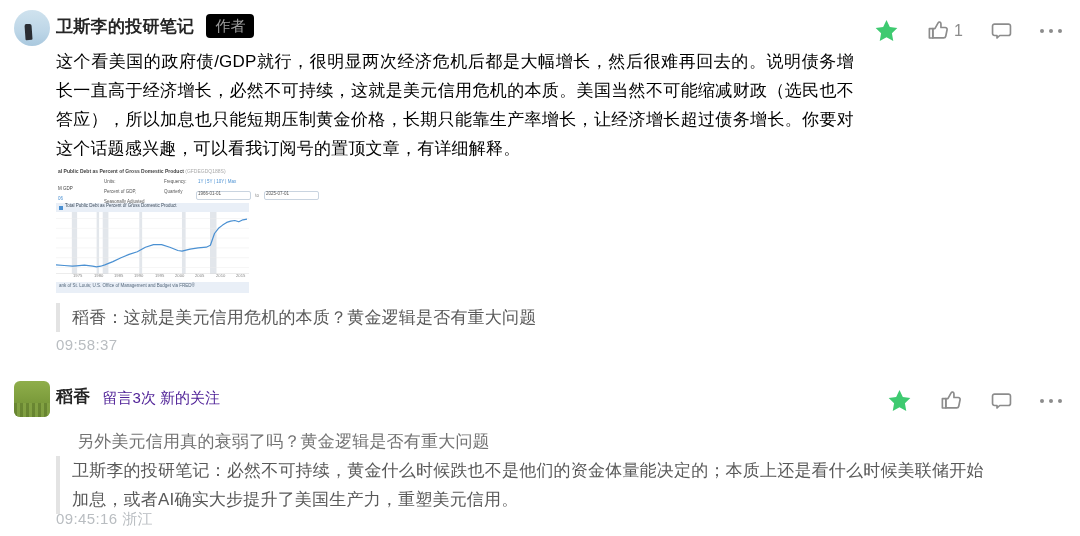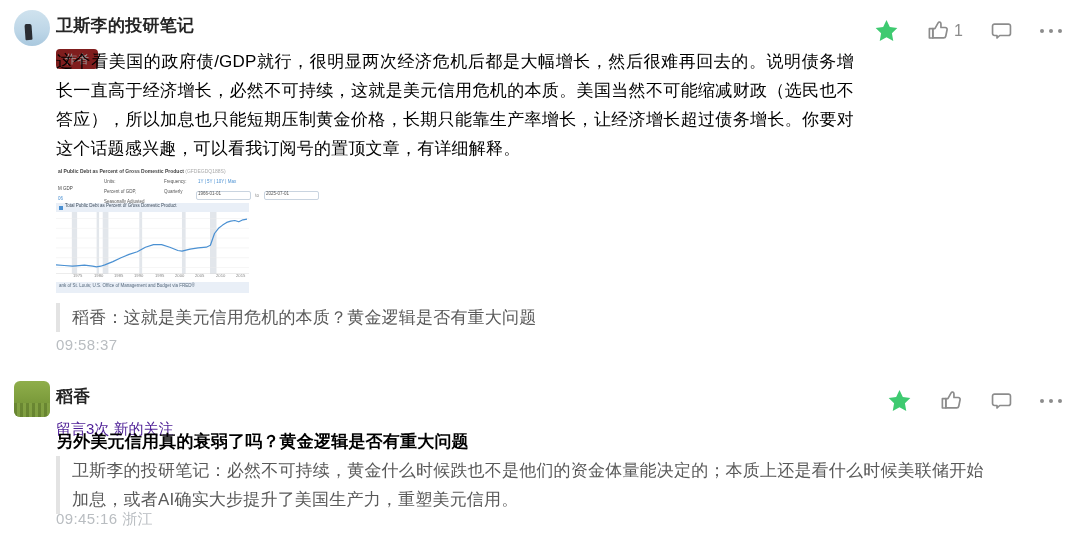--- a/index.html
+++ b/index.html
@@ -6,27 +6,27 @@
   html,body { width:1080px; height:536px; background:#fff; font-family:"Liberation Sans","DejaVu Sans",sans-serif; overflow:hidden; }
   .page { position:relative; width:1080px; height:536px; background:#fff; }
 
   
   .avatar { position:absolute; left:14px; width:36px; height:36px; overflow:hidden; }
   .avatar.round { border-radius:50%; background:linear-gradient(180deg,#cfe2ee 0%,#bdd6e7 60%,#a9c8de 100%); }
   .avatar.round::after { content:""; position:absolute; left:11px; top:14px; width:7px; height:16px; background:#2a2d33; border-radius:2px 2px 1px 1px; transform:rotate(-4deg); }
   .avatar.square { border-radius:6px; background:linear-gradient(180deg,#8fae4b 0%,#7c9c3c 55%,#6f8f36 100%); }
   .avatar.square::after { content:""; position:absolute; left:0; top:22px; width:36px; height:14px; background:repeating-linear-gradient(90deg,#637f2f 0 3px,#86a546 3px 6px); opacity:.7; }
 
-  .header-row { position:absolute; left:56px; display:flex; align-items:flex-start; gap:12px;flex-direction:column; }
+  .header-row { position:absolute; left:56px; display:flex; align-items:flex-end; gap:12px; }
   .author-name { font-size:17px; font-weight:bold; color:#262626; letter-spacing:.3px; }
-  .author-badge { font-size:12px; color:#9c9c9c; background:#7f1d1d; border-radius:4px; padding:3px 9px; line-height:1.2; }
+  .author-badge { font-size:15px; color:#9c9c9c; background:#000000; border-radius:4px; padding:3px 9px; line-height:1.2; }
   .author-meta { font-size:15px; color:#4c1d95; }
 
   .comment-text { position:absolute; left:56px; font-size:17px; line-height:29px; color:#000000; letter-spacing:.2px; text-align:justify; }
-  .comment-text.bold { font-weight:bold; color:#000000; }
+  .comment-text.bold { font-weight:normal; color:#737373;margin-left:21px; }
 
   .quote-block { position:absolute; left:56px; border-left:4px solid #e3e3e3; padding-left:12px; font-size:17px; line-height:29px; color:#595959; letter-spacing:.2px; }
   .time-row { position:absolute; left:56px; font-size:15px; color:#b9bdc1; letter-spacing:.4px; }
 
   
   .actions { position:absolute; display:flex; align-items:center; gap:26px; }
   .action-btn { display:flex; align-items:center; gap:4px; cursor:pointer; background:none; border:none; padding:0; }
   .like-count { font-size:16px; color:#8c8c8c; }
   .dots { display:flex; gap:5px; align-items:center; }
   .dots i { width:4px; height:4px; border-radius:50%; background:#8c8c8c; display:block; }

